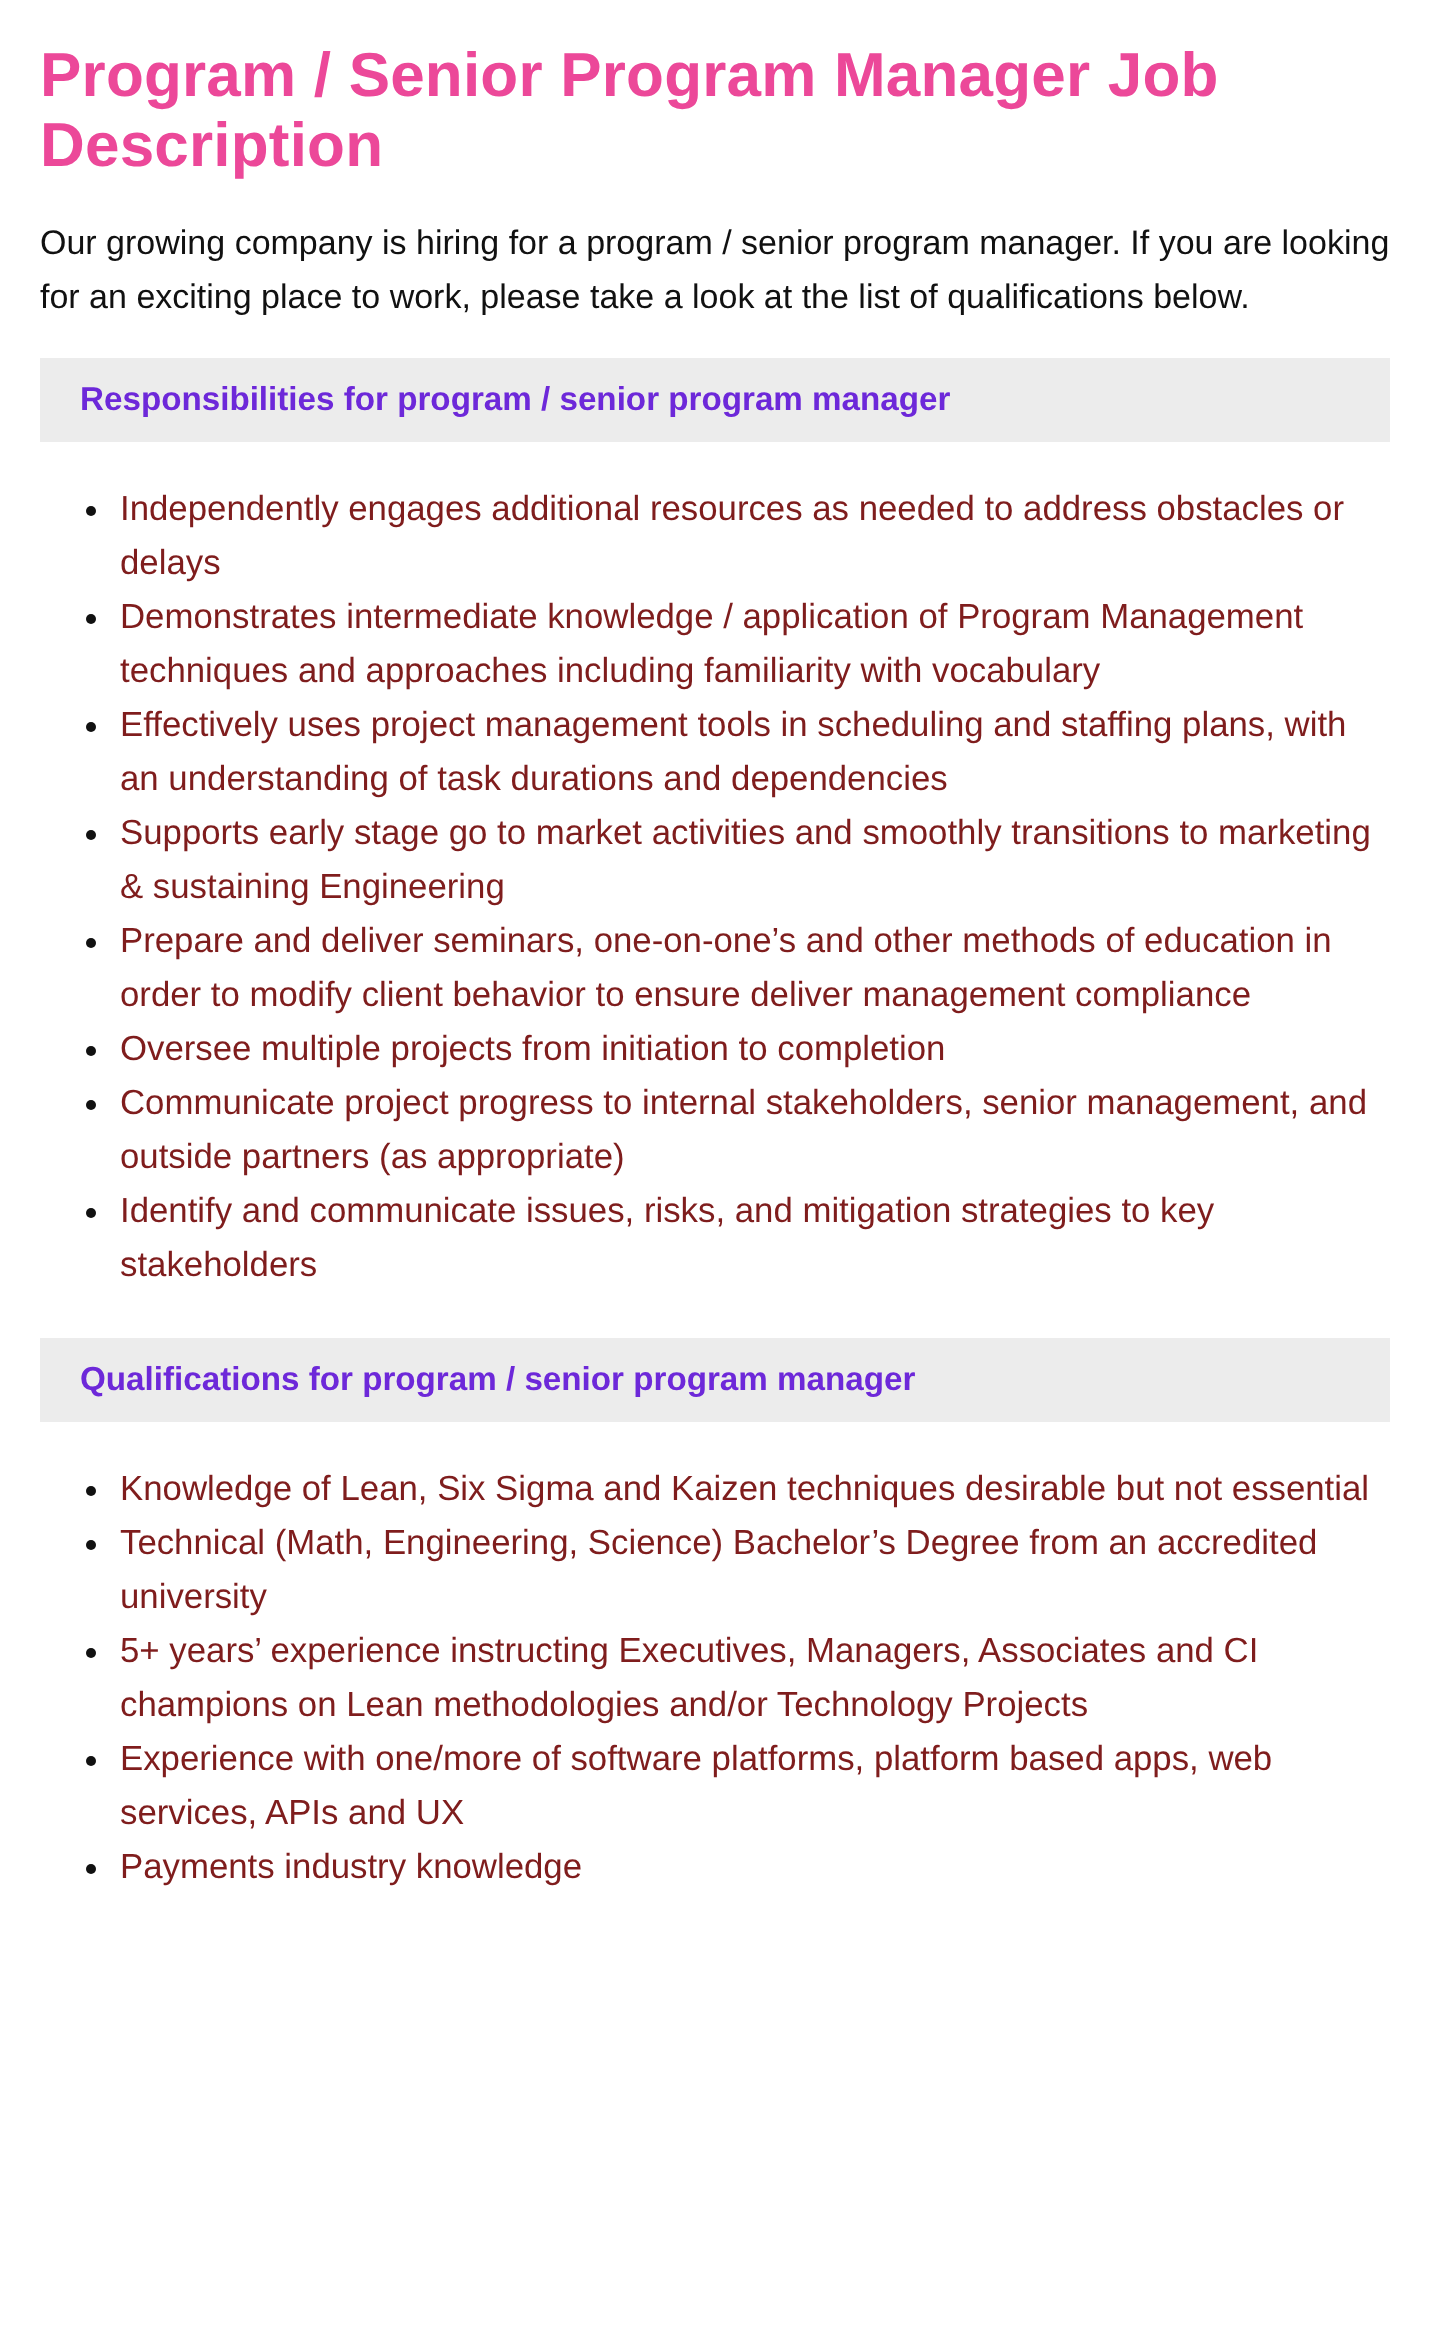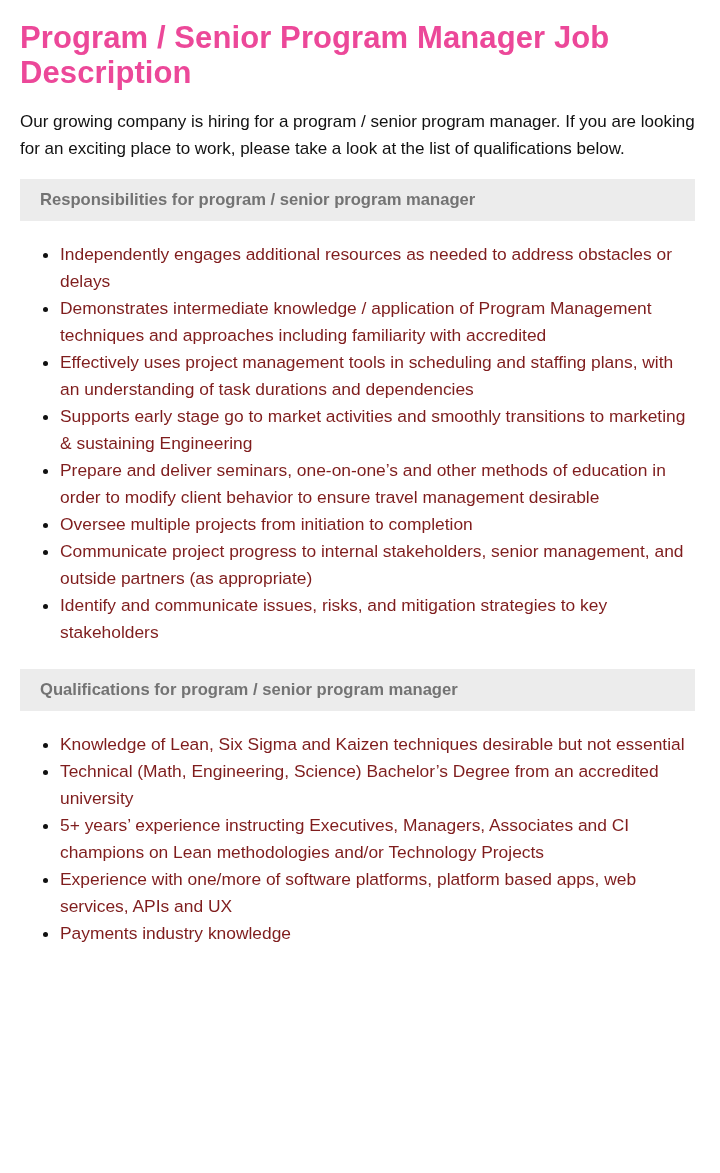--- a/index.html
+++ b/index.html
@@ -33,21 +33,21 @@
     }
     .section-header {
       margin-top: 17px;
       background: #ececec;
       height: 42px;
       display: flex;
       align-items: center;
       padding-left: 20px;
       font-weight: 700;
       font-size: 16.6px;
-      color: #737373;
+      color: #6d28d9;
     }
     ul.items {
       margin: 20px 0 0 0;
       padding: 0 0 0 40px;
       list-style: none;
     }
     ul.items li {
       position: relative;
       font-size: 17.4px;
       line-height: 27px;
@@ -71,24 +71,24 @@
 </head>
 <body>
 
 <div class="page">
   <h1 class="title">Program / Senior Program Manager Job Description</h1>
   <p class="intro">Our growing company is hiring for a program / senior program manager. If you are looking for an exciting place to work, please take a look at the list of qualifications below.</p>
 
   <div class="section-header">Responsibilities for program / senior program manager</div>
   <ul class="items">
     <li>Independently engages additional resources as needed to address obstacles or delays</li>
-    <li>Demonstrates intermediate knowledge / application of Program Management techniques and approaches including familiarity with accredited</li>
+    <li>Demonstrates intermediate knowledge / application of Program Management techniques and approaches including familiarity with vocabulary</li>
     <li>Effectively uses project management tools in scheduling and staffing plans, with an understanding of task durations and dependencies</li>
     <li>Supports early stage go to market activities and smoothly transitions to marketing &amp; sustaining Engineering</li>
-    <li>Prepare and deliver seminars, one-on-one’s and other methods of education in order to modify client behavior to ensure travel management desirable</li>
+    <li>Prepare and deliver seminars, one-on-one’s and other methods of education in order to modify client behavior to ensure deliver management compliance</li>
     <li>Oversee multiple projects from initiation to completion</li>
     <li>Communicate project progress to internal stakeholders, senior management, and outside partners (as appropriate)</li>
     <li>Identify and communicate issues, risks, and mitigation strategies to key stakeholders</li>
   </ul>
 
   <div class="section-gap"></div>
 
   <div class="section-header">Qualifications for program / senior program manager</div>
   <ul class="items">
     <li>Knowledge of Lean, Six Sigma and Kaizen techniques desirable but not essential</li>

